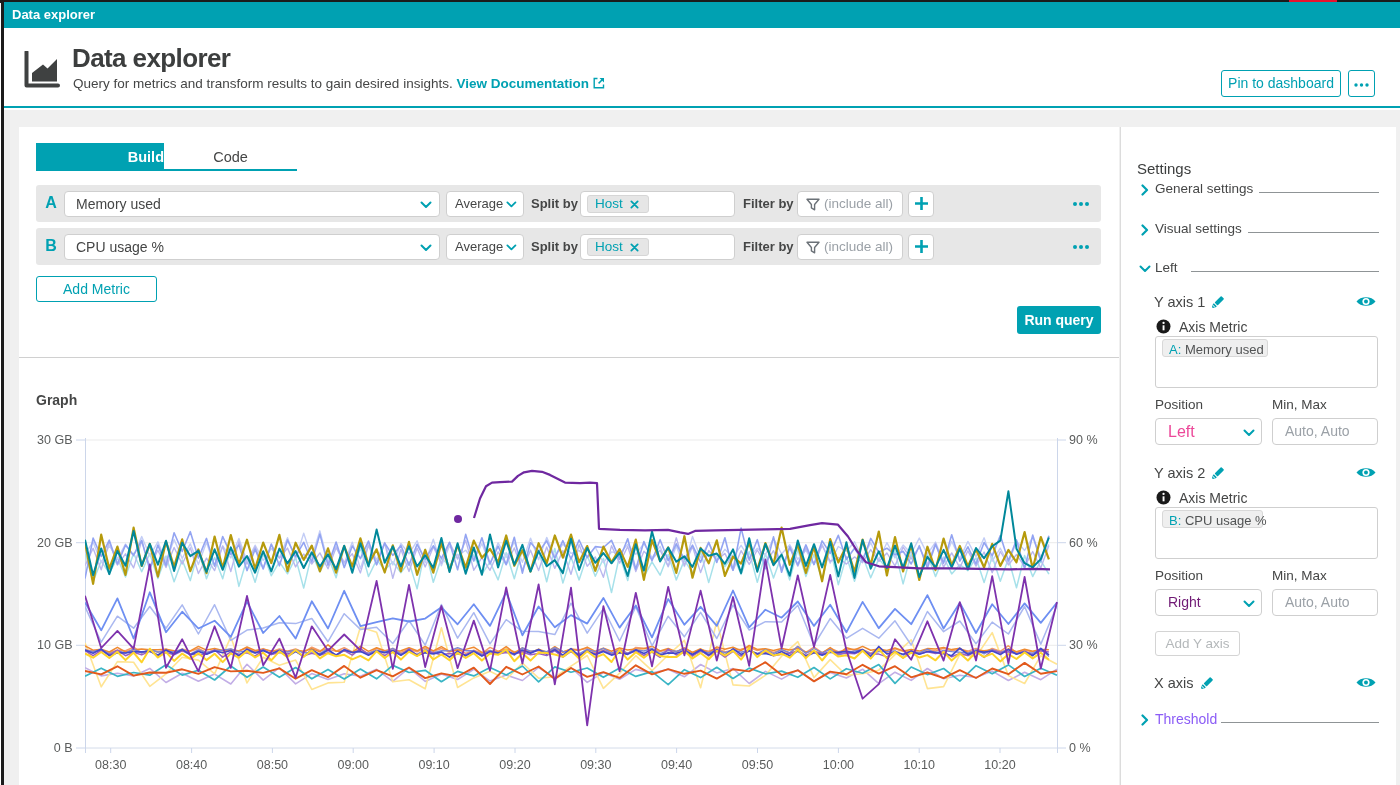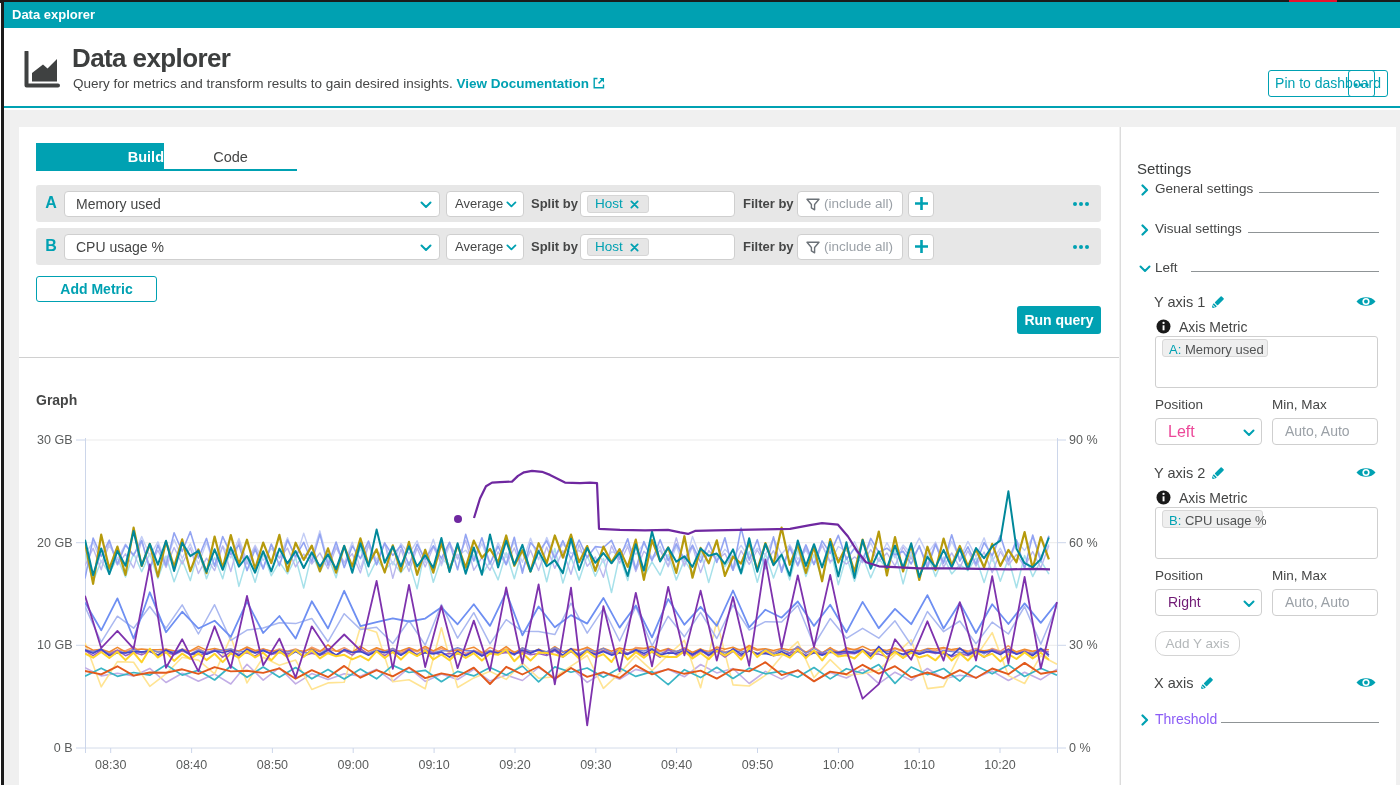--- a/index.html
+++ b/index.html
@@ -12,21 +12,21 @@
 <svg style="position:absolute;left:24px;top:51px" width="36" height="37" viewBox="0 0 36 37">
 <path d="M2.5 1 V34.5 H34" fill="none" stroke="#3f4141" stroke-width="4" stroke-linecap="round" stroke-linejoin="round"></path>
 <path d="M8 30.5 V22 L19 13.5 L23.5 17.5 L33 8 V30.5 Z" fill="#3f4141"></path>
   </svg>
 <div class="abs" style="left:72px;top:43px;font-size:26px;letter-spacing:-0.6px;font-weight:bold;color:#3c3e3e">Data explorer</div>
 <div class="abs" style="left:73px;top:76px;font-size:13.5px;color:#454646">Query for metrics and transform results to gain desired insights. <span style="color:#00a1b2;font-weight:bold">View Documentation</span>&nbsp;<svg style="vertical-align:-1px" width="12" height="12" viewBox="0 0 12 12">
       <path d="M4.5 1.5 H1.2 V10.8 H10.5 V7.5" fill="none" stroke="#00a1b2" stroke-width="1.4"></path>
       <path d="M6.5 1 H11 V5.5 Z" fill="#00a1b2"></path>
       <path d="M10.2 1.8 L5.6 6.4" stroke="#00a1b2" stroke-width="1.5"></path>
     </svg></div>
-<div class="abs" style="left:1268px;top:70px;width:120px;height:27px;border:1px solid #00a1b2;border-radius:3px;color:#00a1b2;font-size:14px;text-align:center;line-height:25px">Pin to dashboard</div>
+<div class="abs" style="left:1221px;top:70px;width:120px;height:27px;border:1px solid #00a1b2;border-radius:3px;color:#00a1b2;font-size:14px;text-align:center;line-height:25px">Pin to dashboard</div>
 <div class="abs" style="left:1348px;top:70px;width:27px;height:27px;border:1px solid #00a1b2;border-radius:3px"></div>
 <svg style="position:absolute;left:1353px;top:82px" width="17.0" height="6" viewBox="0 0 17.0 6">
     <circle cx="3.0" cy="3" r="1.7" fill="#00a1b2"></circle>
     <circle cx="8.5" cy="3" r="1.7" fill="#00a1b2"></circle>
     <circle cx="14.0" cy="3" r="1.7" fill="#00a1b2"></circle>
   </svg>
 <div class="abs" style="left:2px;top:110px;width:1398px;height:675px;background:#f0f0f0"></div>
 <div class="abs" style="left:1px;top:0;width:3px;height:785px;background:#1b1b1b"></div>
 <div class="abs" style="left:19px;top:127px;width:1100px;height:658px;background:#fff"></div>
 <div class="abs" style="left:1120px;top:127px;width:276px;height:658px;background:#fff;border-left:1px solid #dcdcdc"></div>
@@ -93,21 +93,21 @@
 <div style="position:absolute;left:824px;top:239px;font-size:13.5px;color:#9ba1a7">(include all)</div>
 <div style="position:absolute;left:908px;top:234px;width:26px;height:26px;background:#fff;border:1px solid #cfcfcf;border-radius:4px"></div>
 <svg style="position:absolute;left:914px;top:239px" width="15" height="15" viewBox="0 0 15 15">
     <path d="M7.5 1 V14 M1 7.5 H14" stroke="#00a1b2" stroke-width="2.6"></path>
   </svg>
 <svg style="position:absolute;left:1072px;top:244px" width="18" height="6" viewBox="0 0 18 6">
     <circle cx="3" cy="3" r="2.0" fill="#00a1b2"></circle>
     <circle cx="9" cy="3" r="2.0" fill="#00a1b2"></circle>
     <circle cx="15" cy="3" r="2.0" fill="#00a1b2"></circle>
   </svg>
-<div class="abs" style="left:36px;top:276px;width:121px;height:26px;border:1px solid #00a1b2;border-radius:3px;color:#00a1b2;font-size:14px;font-weight:bold;text-align:center;line-height:24px">Add Metric</div>
+<div class="abs" style="left:36px;top:276px;width:121px;height:26px;border:1px solid #00a1b2;border-radius:3px;color:#00a1b2;font-size:14px;font-weight:normal;text-align:center;line-height:24px">Add Metric</div>
 <div class="abs" style="left:1017px;top:306px;width:84px;height:28px;background:#00a1b2;border-radius:3px;color:#fff;font-size:14px;font-weight:bold;text-align:center;line-height:28px">Run query</div>
 <div class="abs" style="left:19px;top:357px;width:1100px;height:1px;background:#d0d0d0"></div>
 <div class="abs" style="left:36px;top:392px;font-size:14px;font-weight:bold;color:#454646">Graph</div>
 <svg style="position:absolute;left:0;top:380px" width="1120" height="405" viewBox="0 380 1120 405" font-family="Liberation Sans, sans-serif">
 <line x1="85" y1="440" x2="1058" y2="440" stroke="#ebebeb" stroke-width="1"></line>
     <line x1="85" y1="542.7" x2="1058" y2="542.7" stroke="#ebebeb" stroke-width="1"></line>
     <line x1="85" y1="645.3" x2="1058" y2="645.3" stroke="#ebebeb" stroke-width="1"></line>
     <line x1="85" y1="748" x2="1058" y2="748" stroke="#d4dcea" stroke-width="1"></line>
     <line x1="85.5" y1="438" x2="85.5" y2="753" stroke="#ccd6ea" stroke-width="1"></line>
     <line x1="1057.5" y1="438" x2="1057.5" y2="753" stroke="#ccd6ea" stroke-width="1"></line>
@@ -251,21 +251,21 @@
 <div class="abs" style="left:1169px;top:513px;font-size:13px;color:#515354"><span style="color:#00a1b2">B:</span> CPU usage %</div>
 <div class="abs" style="left:1155px;top:568px;font-size:13.5px;color:#454646">Position</div>
 <div class="abs" style="left:1272px;top:568px;font-size:13.5px;color:#454646">Min, Max</div>
 <div class="abs" style="left:1155px;top:589px;width:107px;height:27px;background:#fff;border:1px solid #cfcfcf;border-radius:4px"></div>
 <div class="abs" style="left:1168px;top:594px;font-size:14px;color:#701a75">Right</div>
 <svg style="position:absolute;left:1243px;top:600px" width="12.0" height="8.0" viewBox="0 0 12 8">
     <path d="M1.5 1.5 L6 6 L10.5 1.5" fill="none" stroke="#00a1b2" stroke-width="2.0" stroke-linecap="round" stroke-linejoin="round"></path>
   </svg>
 <div class="abs" style="left:1272px;top:589px;width:106px;height:27px;background:#fff;border:1px solid #cfcfcf;border-radius:4px"></div>
 <div class="abs" style="left:1285px;top:594px;font-size:14px;color:#9ba1a7">Auto, Auto</div>
-<div class="abs" style="left:1155px;top:631px;width:85px;height:25px;border:1px solid #d4d4d4;border-radius:10px;color:#b4b8ba;font-size:13.5px;text-align:center;line-height:23px">Add Y axis</div>
+<div class="abs" style="left:1155px;top:631px;width:85px;height:25px;border:1px solid #d4d4d4;border-radius:3px;color:#b4b8ba;font-size:13.5px;text-align:center;line-height:23px">Add Y axis</div>
 <div class="abs" style="left:1154px;top:675px;font-size:14.5px;color:#454646">X axis</div>
 <svg style="position:absolute;left:1199px;top:676px" width="15" height="15" viewBox="0 0 15 15">
 <g transform="rotate(45 7.5 7.5)">
       <rect x="5.4" y="0.2" width="4.2" height="9.4" rx="0.8" fill="#00a1b2"></rect>
       <rect x="5.4" y="10.6" width="4.2" height="1.7" fill="#00a1b2"></rect>
       <path d="M5.4 13.1 H9.6 L7.5 15 Z" fill="#00a1b2"></path>
     </g>
   </svg>
 <svg style="position:absolute;left:1356px;top:676px" width="20" height="13" viewBox="0 0 20 13">
 <path d="M0.5 6.5 C4.2 0.8 15.8 0.8 19.5 6.5 C15.8 12.2 4.2 12.2 0.5 6.5 Z" fill="#00a1b2"></path>

